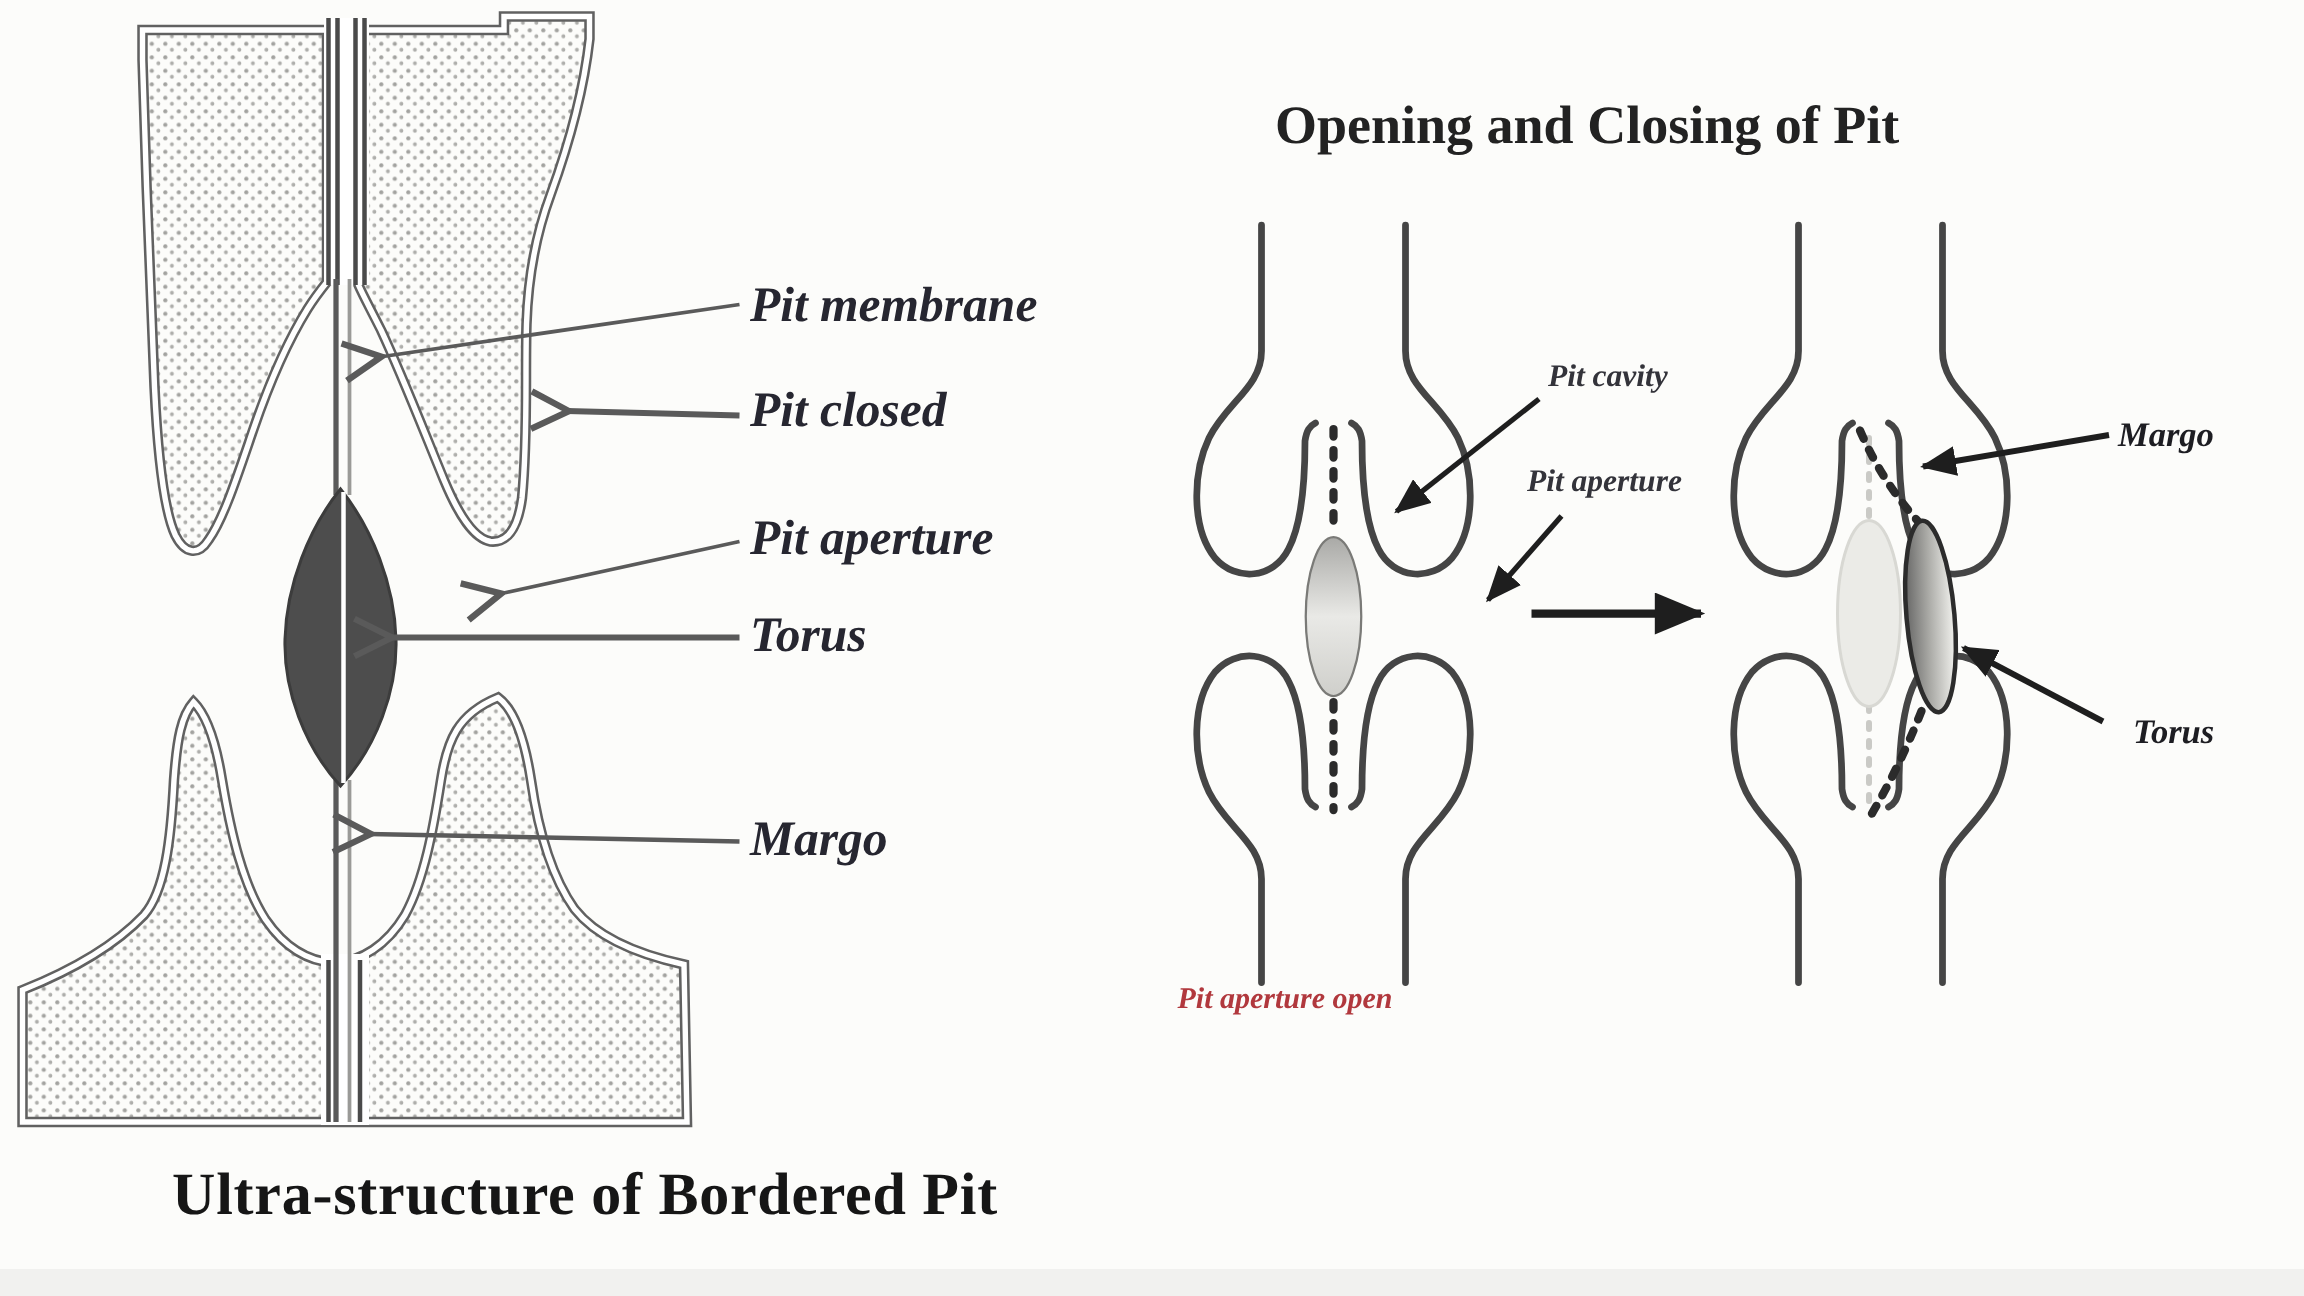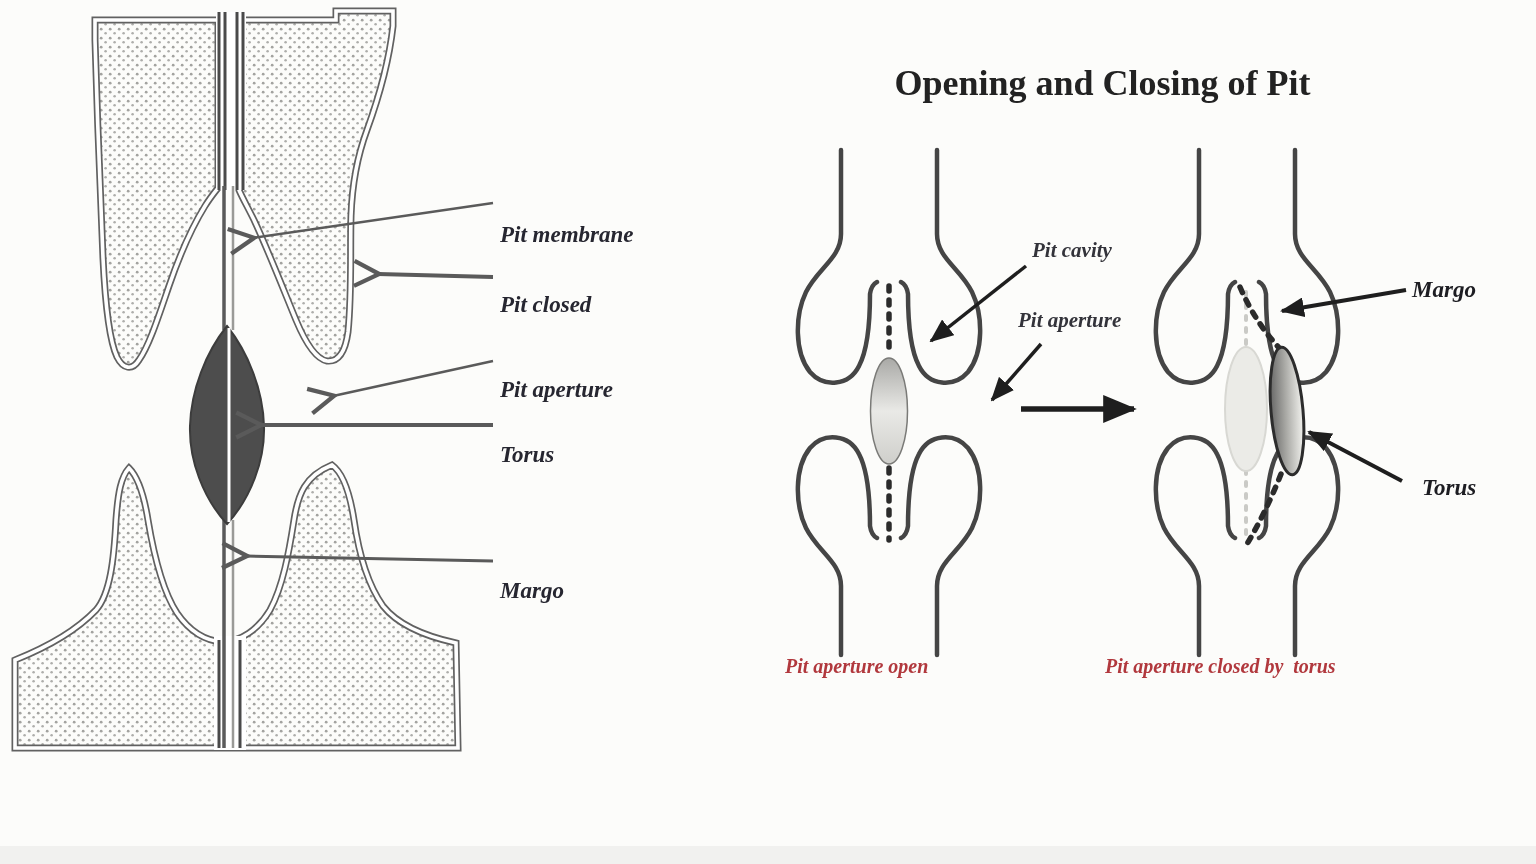--- a/index.html
+++ b/index.html
@@ -3,28 +3,28 @@
 <meta charset="utf-8">
 <style>
   html,body{margin:0;padding:0;background:#e9e9e7;}
   #canvas{
     position:relative;width:1536px;height:864px;overflow:hidden;
     background:#fcfcfa;
     font-family:"Liberation Serif","DejaVu Serif",serif;
   }
   svg{position:absolute;left:0;top:0;}
   .lbl{position:absolute;color:#262630;font-style:italic;font-weight:600;
-       font-size:23px;line-height:1.1;white-space:pre;margin-top:36px;}
+       font-size:33px;line-height:1.1;white-space:pre;}
   .lbl-sm{position:absolute;color:#33333a;font-style:italic;font-weight:600;
        font-size:21px;line-height:1.1;white-space:pre;text-align:center;}
   .lbl-bold{position:absolute;color:#1d1d22;font-style:italic;font-weight:700;
        font-size:23px;line-height:1.1;white-space:pre;}
   .title-left{position:absolute;left:70px;top:772px;width:640px;text-align:center;
        font-weight:700;font-size:40px;color:#161616;letter-spacing:0.5px;}
-  .title-right{position:absolute;left:850px;top:62px;width:505px;text-align:center;
+  .title-right{position:absolute;left:850px;top:62px;width:505px;
        font-weight:700;font-size:36px;color:#222;}
   .caption{position:absolute;font-style:italic;font-weight:700;font-size:20px;
        color:#b1383d;white-space:pre;}
   .bottom-strip{position:absolute;left:0;top:846px;width:1536px;height:18px;
        background:#f1f1ef;}
 </style>
 </head>
 <body>
 
 <div id="canvas">
@@ -161,25 +161,25 @@
       <line x1="1402" y1="481" x2="1309" y2="432" stroke-width="4" marker-end="url(#mSolid)"></line>
     </g>
   </svg>
 
   <div class="lbl" style="left:500px;top:186px">Pit membrane</div>
   <div class="lbl" style="left:500px;top:256px">Pit closed</div>
   <div class="lbl" style="left:500px;top:341px">Pit aperture</div>
   <div class="lbl" style="left:500px;top:406px">Torus</div>
   <div class="lbl" style="left:500px;top:542px">Margo</div>
 
+  <div class="title-left">Ultra-structure of Bordered Pit</div>
 
   <div class="title-right">Opening and Closing of Pit</div>
 
   <div class="lbl-sm" style="left:1032px;top:239px">Pit cavity</div>
   <div class="lbl-sm" style="left:1018px;top:309px">Pit aperture</div>
   <div class="lbl-bold" style="left:1412px;top:277px">Margo</div>
   <div class="lbl-bold" style="left:1422px;top:475px">Torus</div>
 
   <div class="caption" style="left:785px;top:655px">Pit aperture open</div>
-  <div class="caption" style="left:1105px;top:655px">Pit aperture closed by  torus</div>
 
   <div class="bottom-strip"></div>
 </div>
 
 </body></html>

